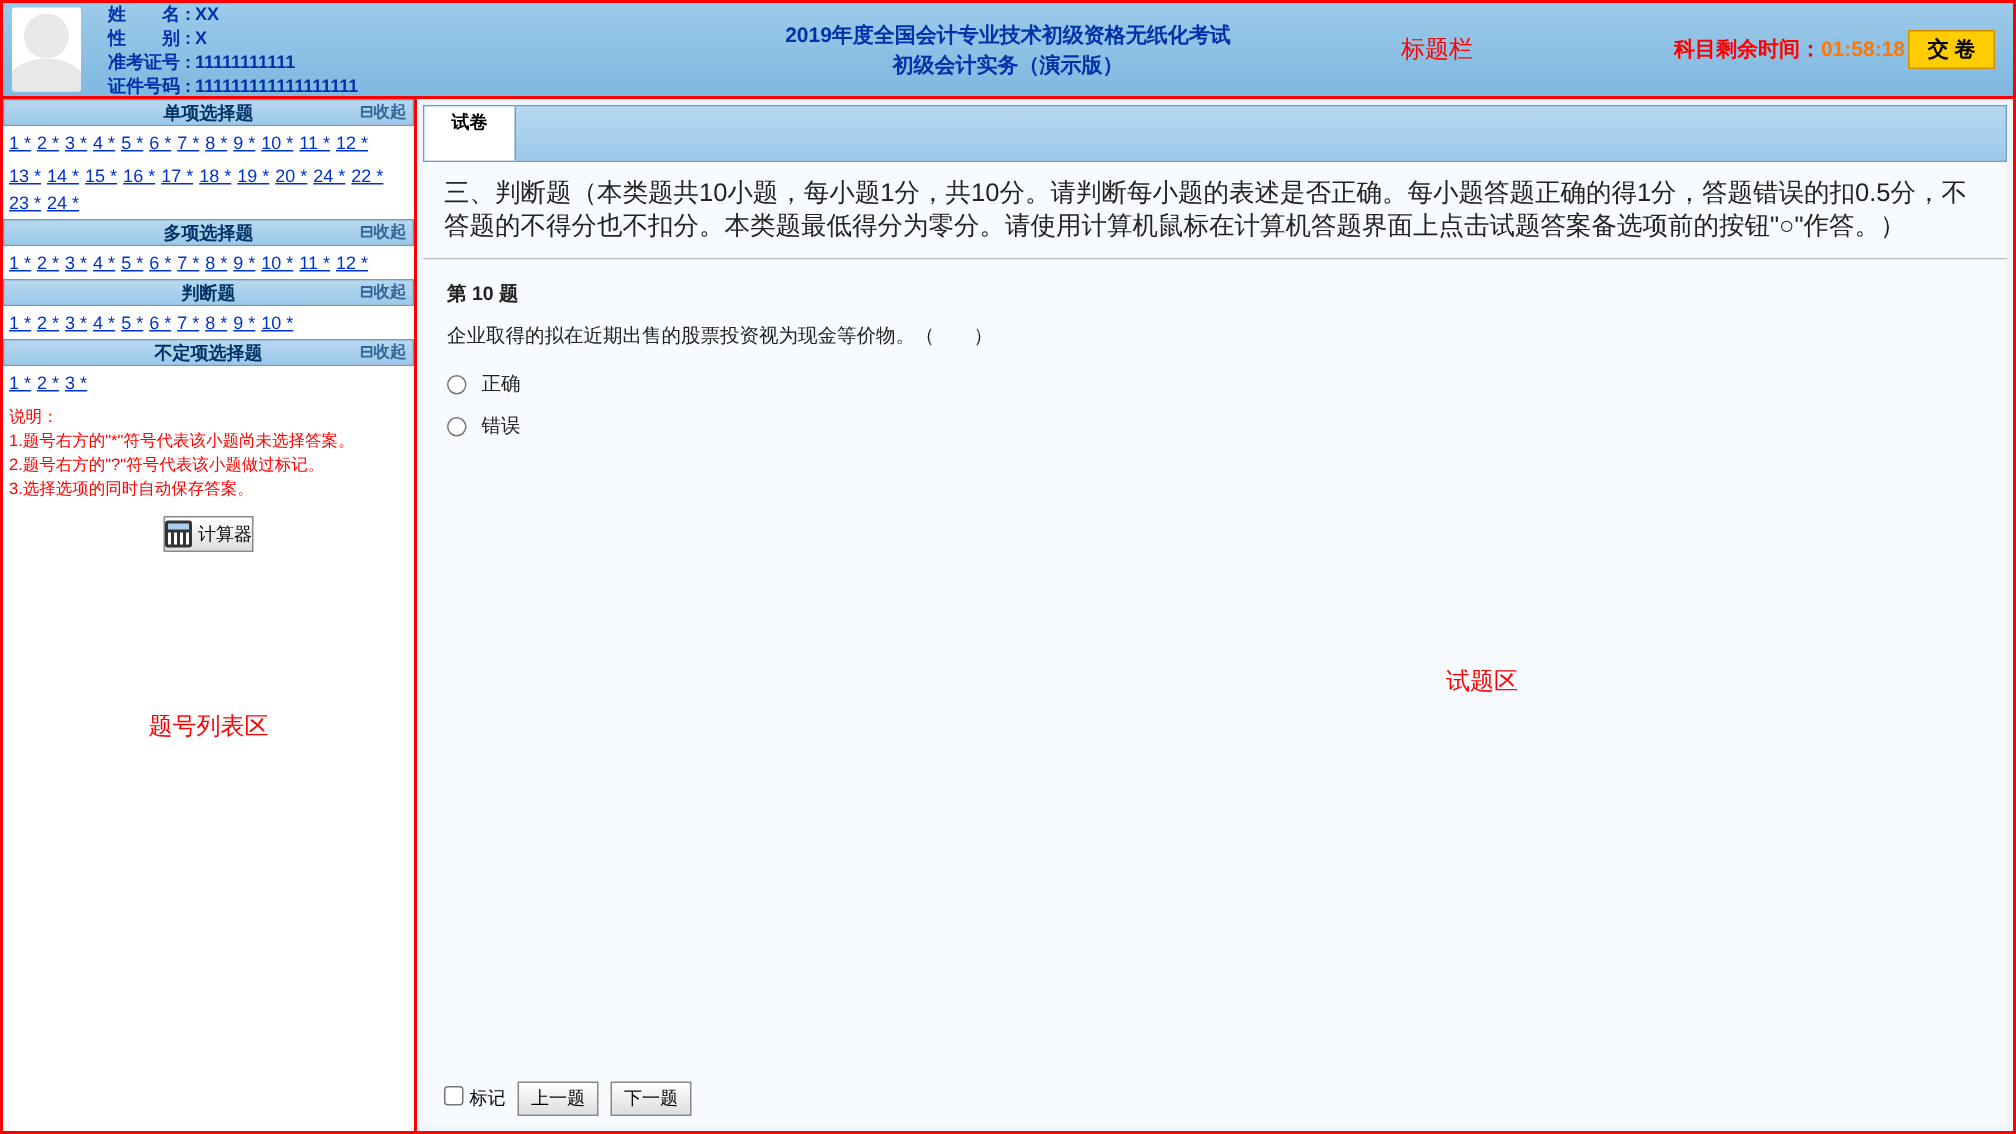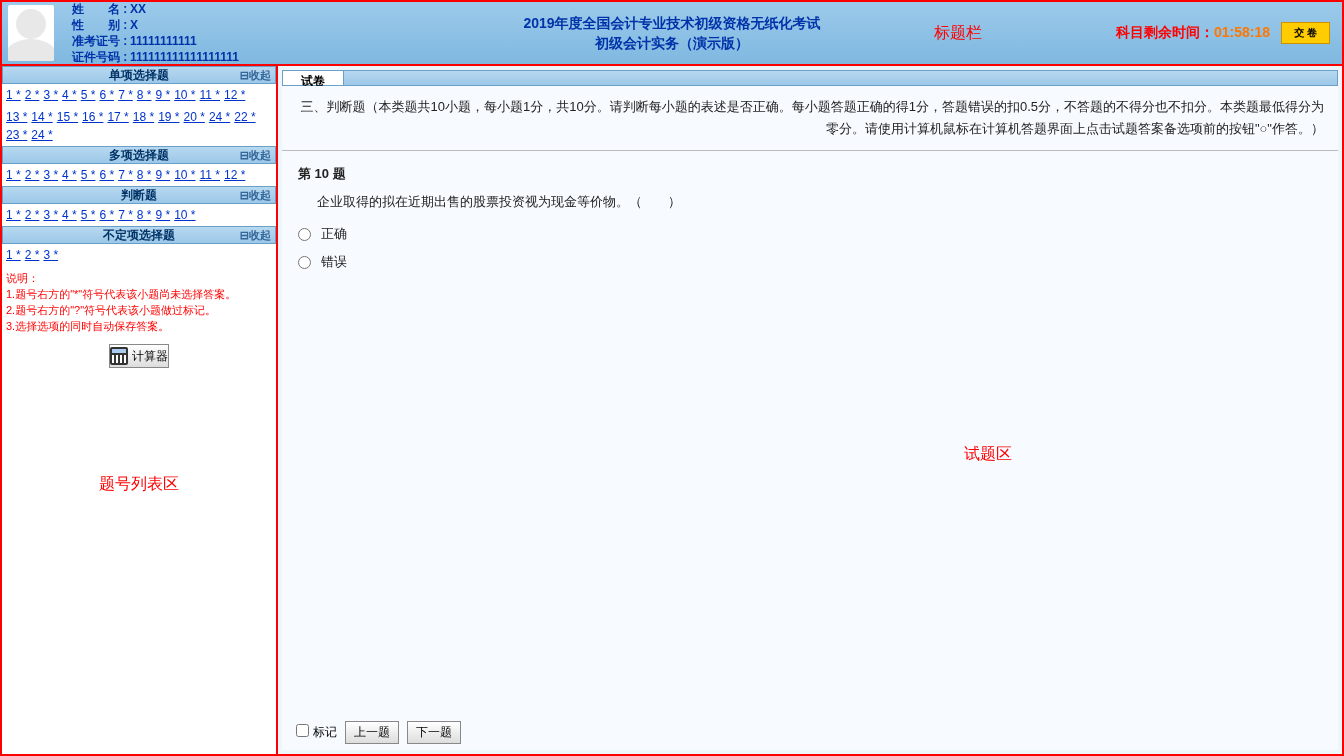--- a/index.html
+++ b/index.html
@@ -74,21 +74,21 @@
       font-weight: bold;
       font-size: 14px;
     }
     .timer .time-val { color: #ff7700; }
     .submit-btn {
       position: absolute;
       right: 12px;
       background: #ffcc00;
       border: 1px solid #d09000;
       padding: 3px 12px;
-      font-size: 10px;
+      font-size: 14px;
       cursor: pointer;
       font-weight: bold;
     }
     
     .main { display: flex; height: calc(756px - 66px); }
     
     .sidebar {
       width: 278px;
       border: 2px solid #ff0000;
       border-top: none;
@@ -193,49 +193,48 @@
       background: #eef5fb;
       padding: 4px;
       display: flex;
       flex-direction: column;
       position: relative;
     }
     .tab-bar {
       display: flex;
       background: linear-gradient(#b8d8f0, #9cc8e8);
       border: 1px solid #6aa0c8;
-      height: 16px;
+      height: 38px;
     }
     .tab {
       background: #fff;
       border-right: 1px solid #6aa0c8;
       padding: 2px 18px;
       font-size: 12px;
       font-weight: bold;
       cursor: pointer;
     }
     .instructions {
       padding: 10px 14px;
-      font-size: 13px;
+      font-size: 17px;
       line-height: 22px;
       color: #222;
       border-bottom: 1px solid #bbb;
       background: #f7fbff;
-      text-align: right;
     }
     .question-area {
       flex: 1;
       background: #f7fbff;
       padding: 12px 16px;
       font-size: 13px;
       line-height: 22px;
       color: #222;
     }
     .q-title { font-weight: bold; margin-bottom: 6px; }
-    .q-text { margin-bottom: 10px; margin-left: 19px; }
+    .q-text { margin-bottom: 10px; }
     .opt { display: flex; align-items: center; margin-bottom: 6px; }
     .opt input { margin-right: 10px; }
     .content-annotation {
       position: absolute;
       right: 330px;
       top: 55%;
       color: #ff0000;
       font-size: 16px;
     }
     .nav-bar {

